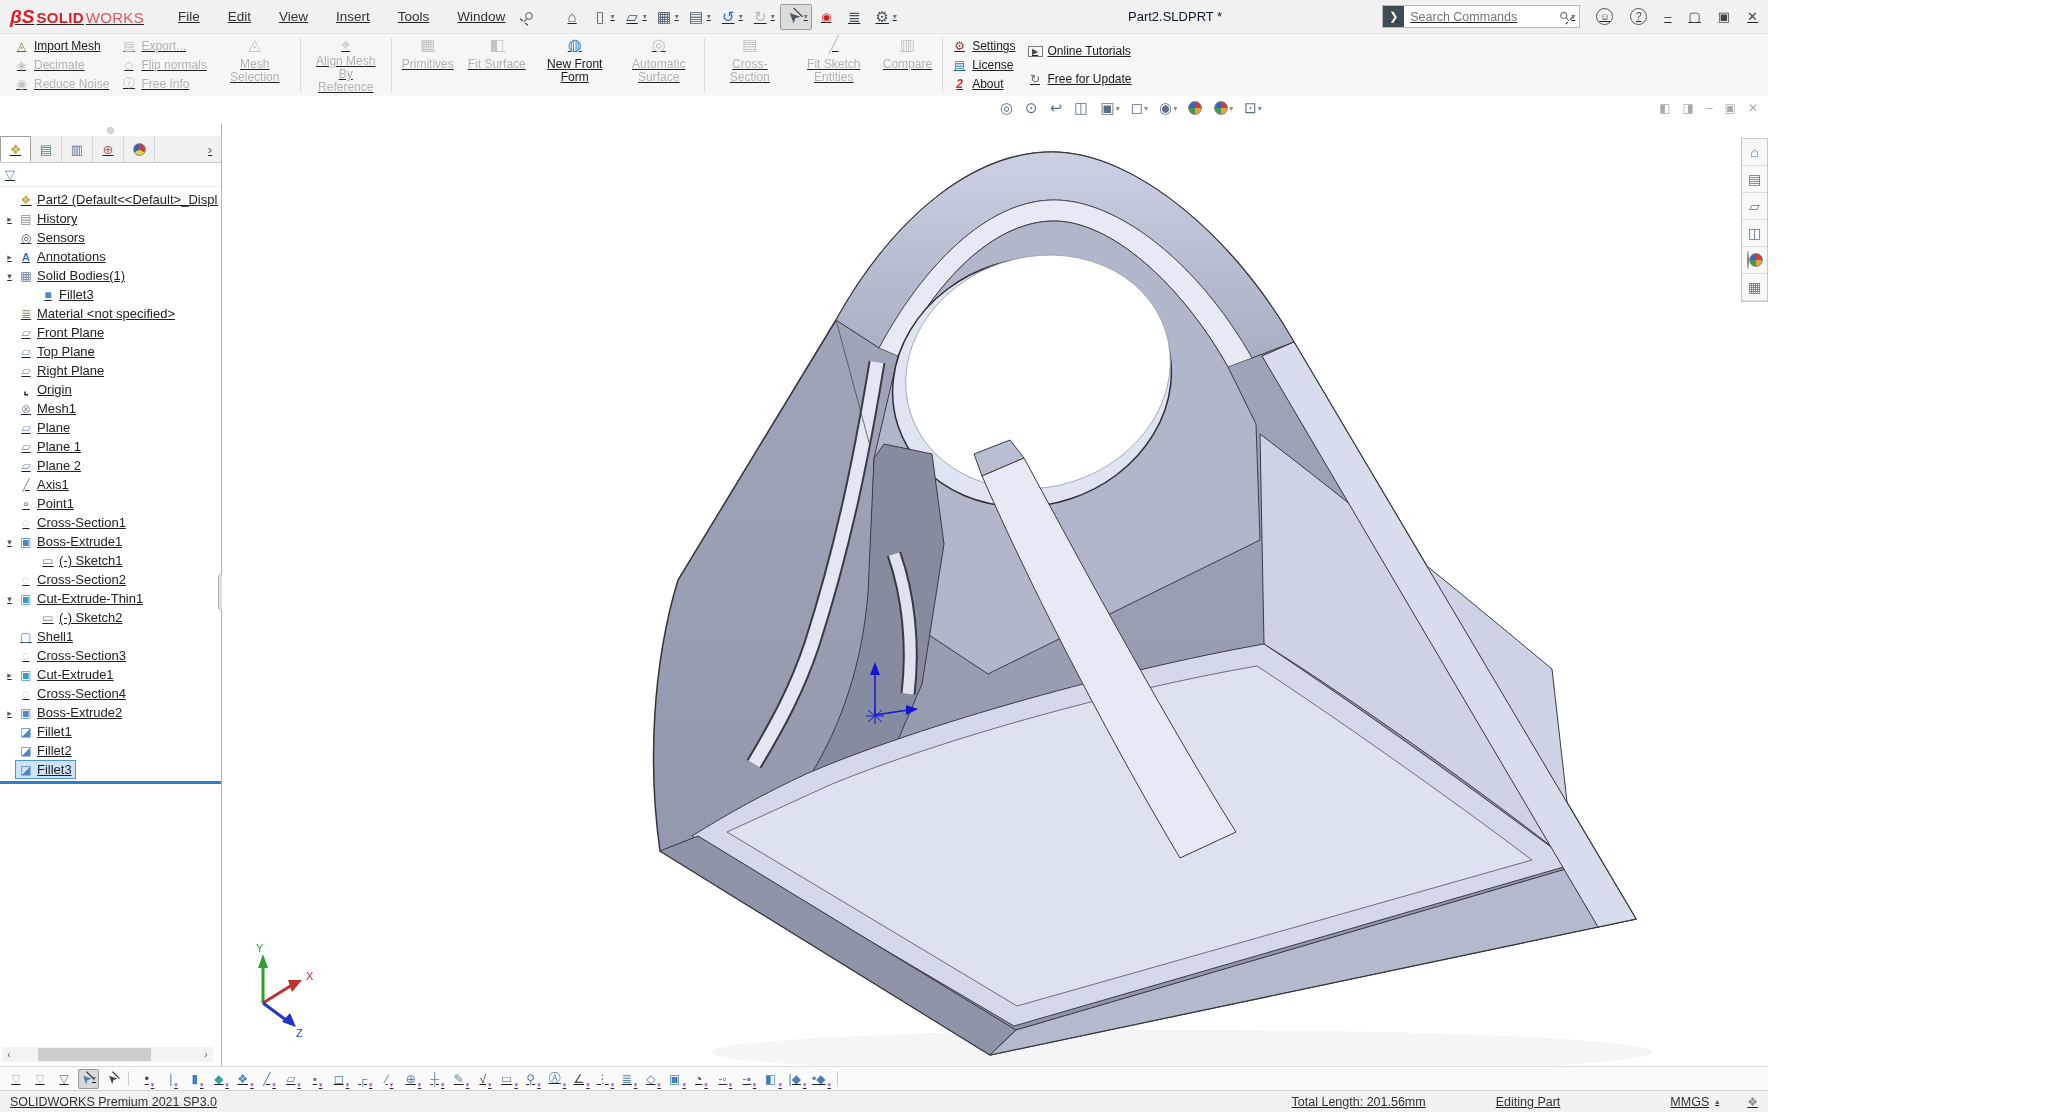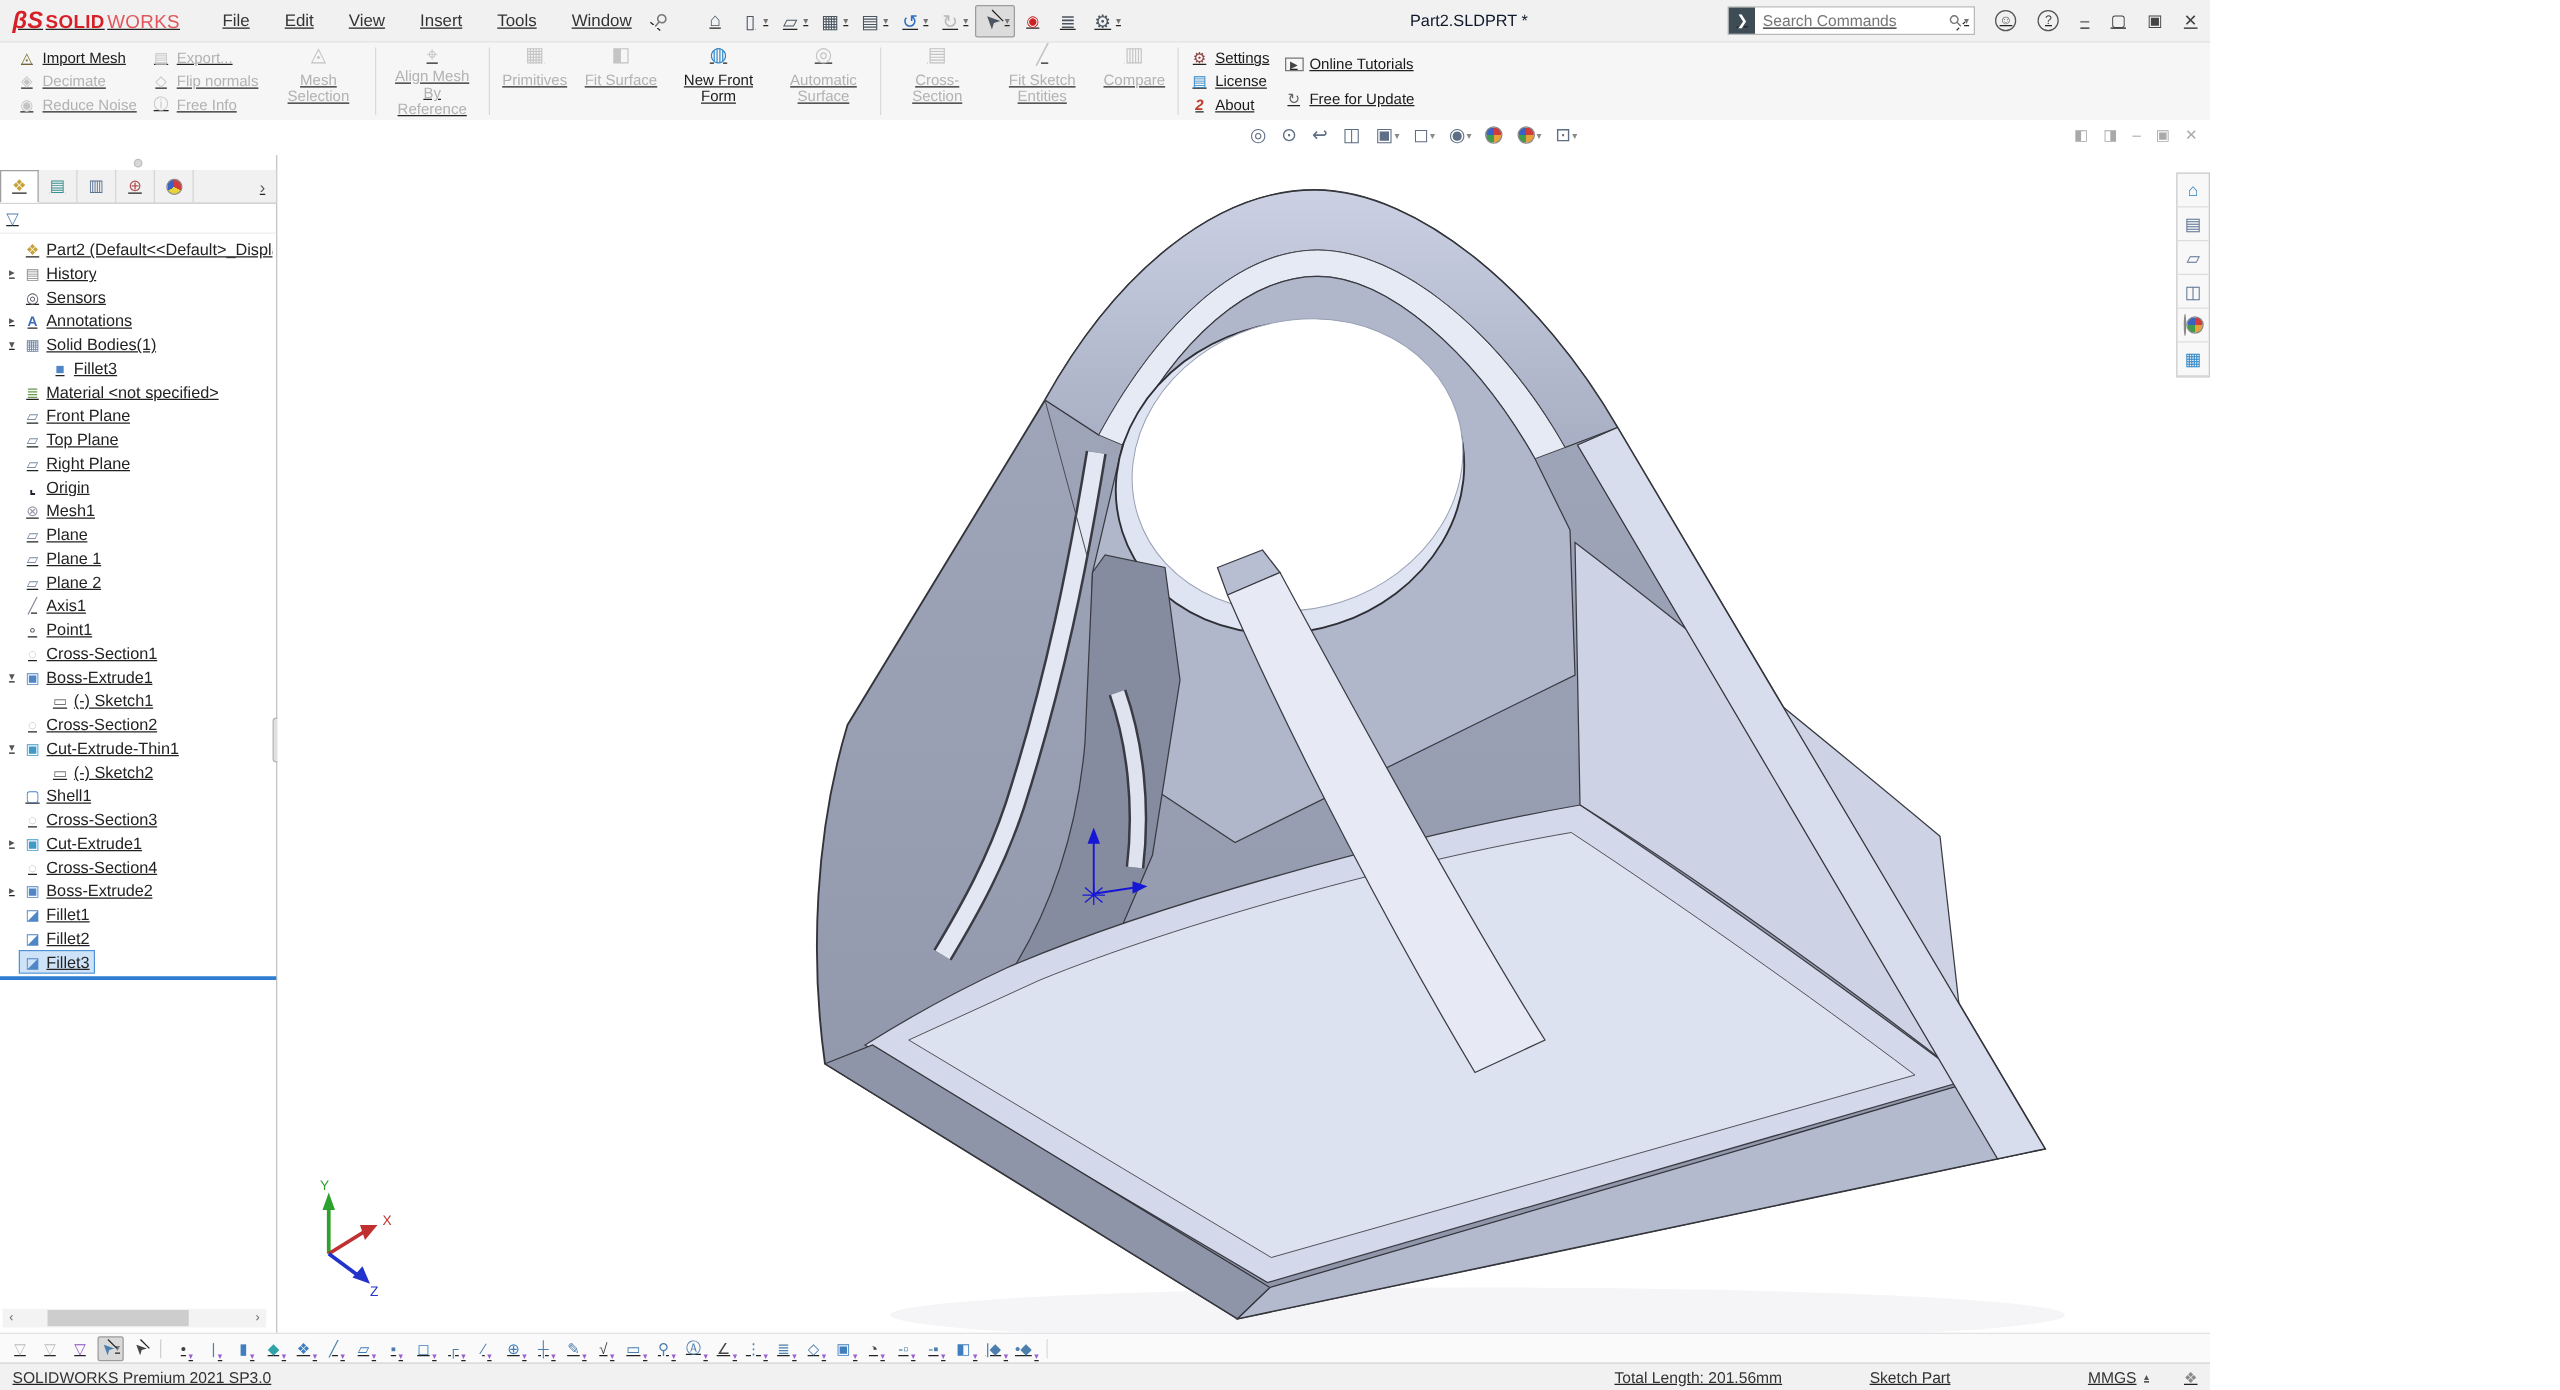--- a/index.html
+++ b/index.html
@@ -889,20 +889,20 @@
       <span class="bt div">
       <span class="g"></span>
       <span class="caret"></span>
     </span>
     </div>
 
   <div class="statusbar">
     <span class="sb-left">SOLIDWORKS Premium 2021 SP3.0</span>
     <span class="sb-right">
       <span class="sb-length">Total Length: 201.56mm</span>
-      <span class="sb-mode">Sketch Part</span>
+      <span class="sb-mode">Editing Part</span>
       <span class="sb-units">MMGS</span>
       <span class="sb-units-caret">▴</span>
       <span class="sb-tag">❖</span>
     </span>
   </div>
 
 </div>
 
 </body></html>

